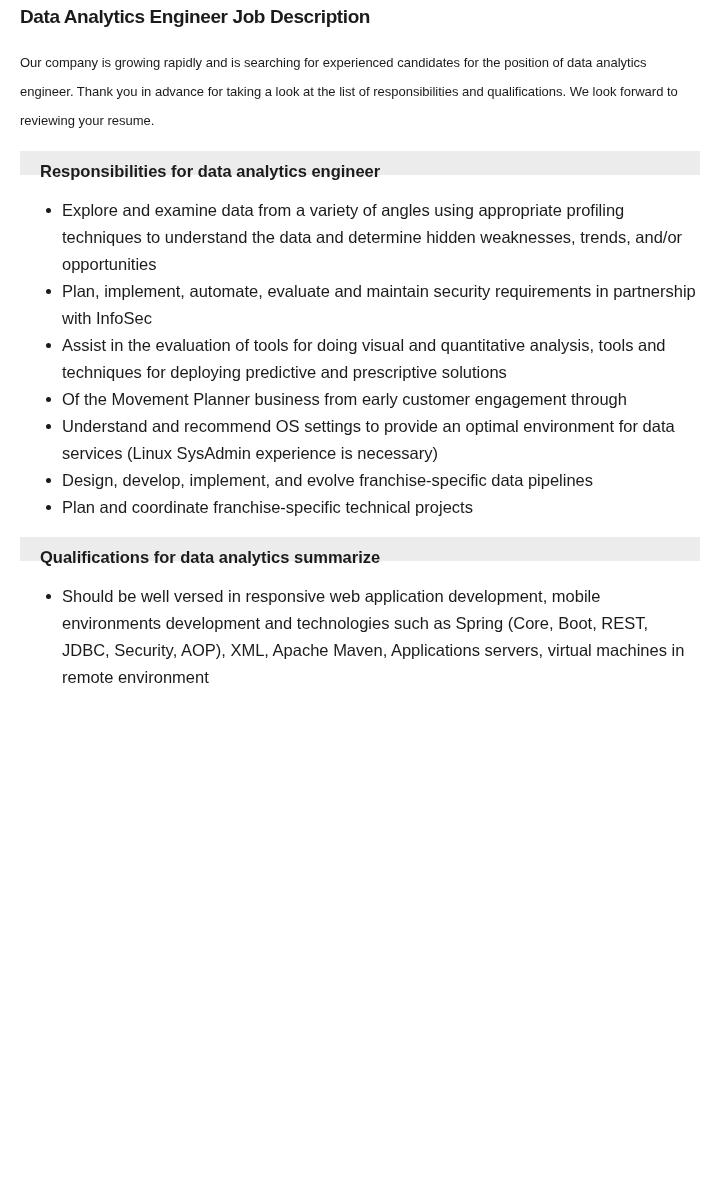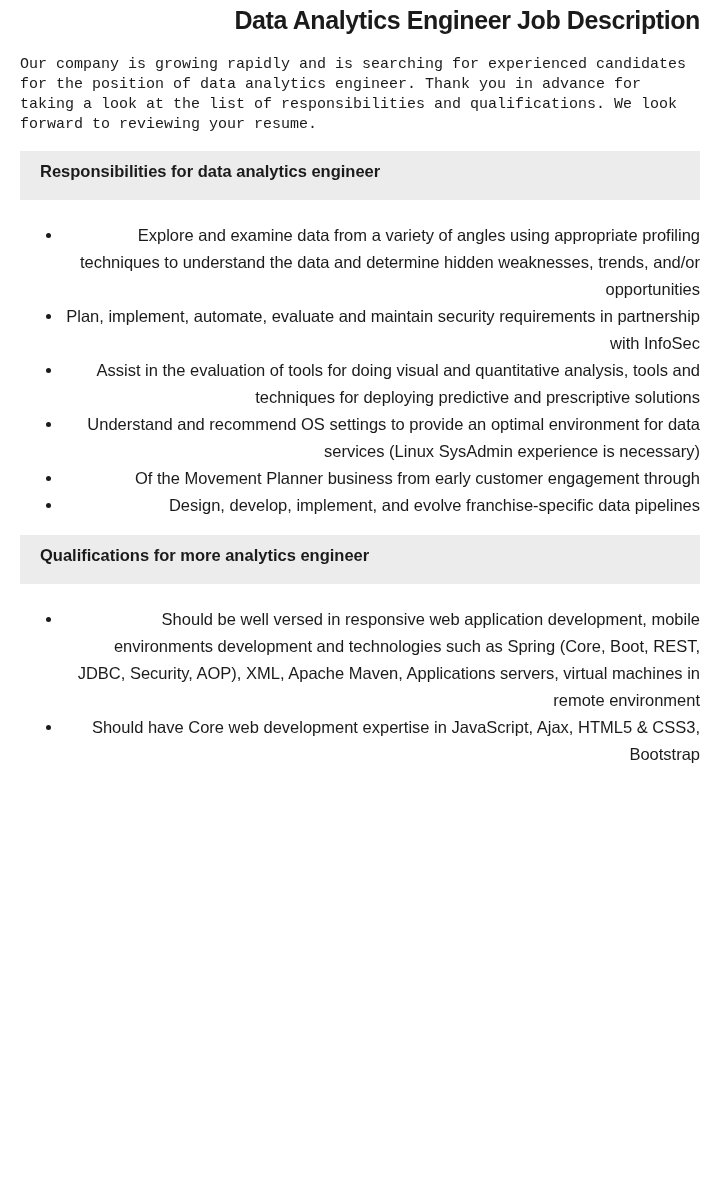--- a/index.html
+++ b/index.html
@@ -9,52 +9,50 @@
     }
     body {
       width: 720px;
       font-family: "Liberation Sans", sans-serif;
       color: #1b1b1b;
     }
     .doc {
       padding: 0 20px 28px 20px;
     }
     .doc-title {
-      font-size: 25px;
+      font-size: 19px;
       font-weight: 800;
       letter-spacing: -0.4px;
-      text-align: right;
+      text-align: left;
       margin: 6px 0 20px 0;
     }
     .intro {
-      font-size: 15px;
-      line-height: 20px;
+      font-size: 13px;
+      line-height: 29px;
       margin: 0 0 12px 0;
-      font-family: Liberation Mono, monospace;
     }
     .section-bar {
       background: #ececec;
       font-size: 16.5px;
       font-weight: 700;
-      height: 49px;
+      height: 24px;
       line-height: 40px;
       padding: 0 20px;
       margin: 16px 0 0 0;
     }
     ul.bullets {
       list-style: none;
       margin: 22px 0 13px 0;
       padding: 0 0 0 26px;
     }
     ul.bullets li {
       position: relative;
       font-size: 16.5px;
       line-height: 27px;
       padding-left: 16px;
-      text-align: right;
     }
     ul.bullets li::before {
       content: "";
       position: absolute;
       left: 0;
       top: 11px;
       width: 5px;
       height: 5px;
       border-radius: 50%;
       background: #1b1b1b;
@@ -68,25 +66,25 @@
   <h1 class="doc-title">Data Analytics Engineer Job Description</h1>
 
   <p class="intro">Our company is growing rapidly and is searching for experienced candidates for the position of data analytics engineer. Thank you in advance for taking a look at the list of responsibilities and qualifications. We look forward to reviewing your resume.</p>
 
   <div class="section-bar">Responsibilities for data analytics engineer</div>
 
   <ul class="bullets">
     <li>Explore and examine data from a variety of angles using appropriate profiling techniques to understand the data and determine hidden weaknesses, trends, and/or opportunities</li>
     <li>Plan, implement, automate, evaluate and maintain security requirements in partnership with InfoSec</li>
     <li>Assist in the evaluation of tools for doing visual and quantitative analysis, tools and techniques for deploying predictive and prescriptive solutions</li>
+    <li>Of the Movement Planner business from early customer engagement through</li>
     <li>Understand and recommend OS settings to provide an optimal environment for data services (Linux SysAdmin experience is necessary)</li>
-    <li>Of the Movement Planner business from early customer engagement through</li>
     <li>Design, develop, implement, and evolve franchise-specific data pipelines</li>
+    <li>Plan and coordinate franchise-specific technical projects</li>
   </ul>
 
-  <div class="section-bar">Qualifications for more analytics engineer</div>
+  <div class="section-bar">Qualifications for data analytics summarize</div>
 
   <ul class="bullets">
     <li>Should be well versed in responsive web application development, mobile environments development and technologies such as Spring (Core, Boot, REST, JDBC, Security, AOP), XML, Apache Maven, Applications servers, virtual machines in remote environment</li>
-    <li>Should have Core web development expertise in JavaScript, Ajax, HTML5 &amp; CSS3, Bootstrap</li>
   </ul>
 
 </div>
 
 </body></html>

